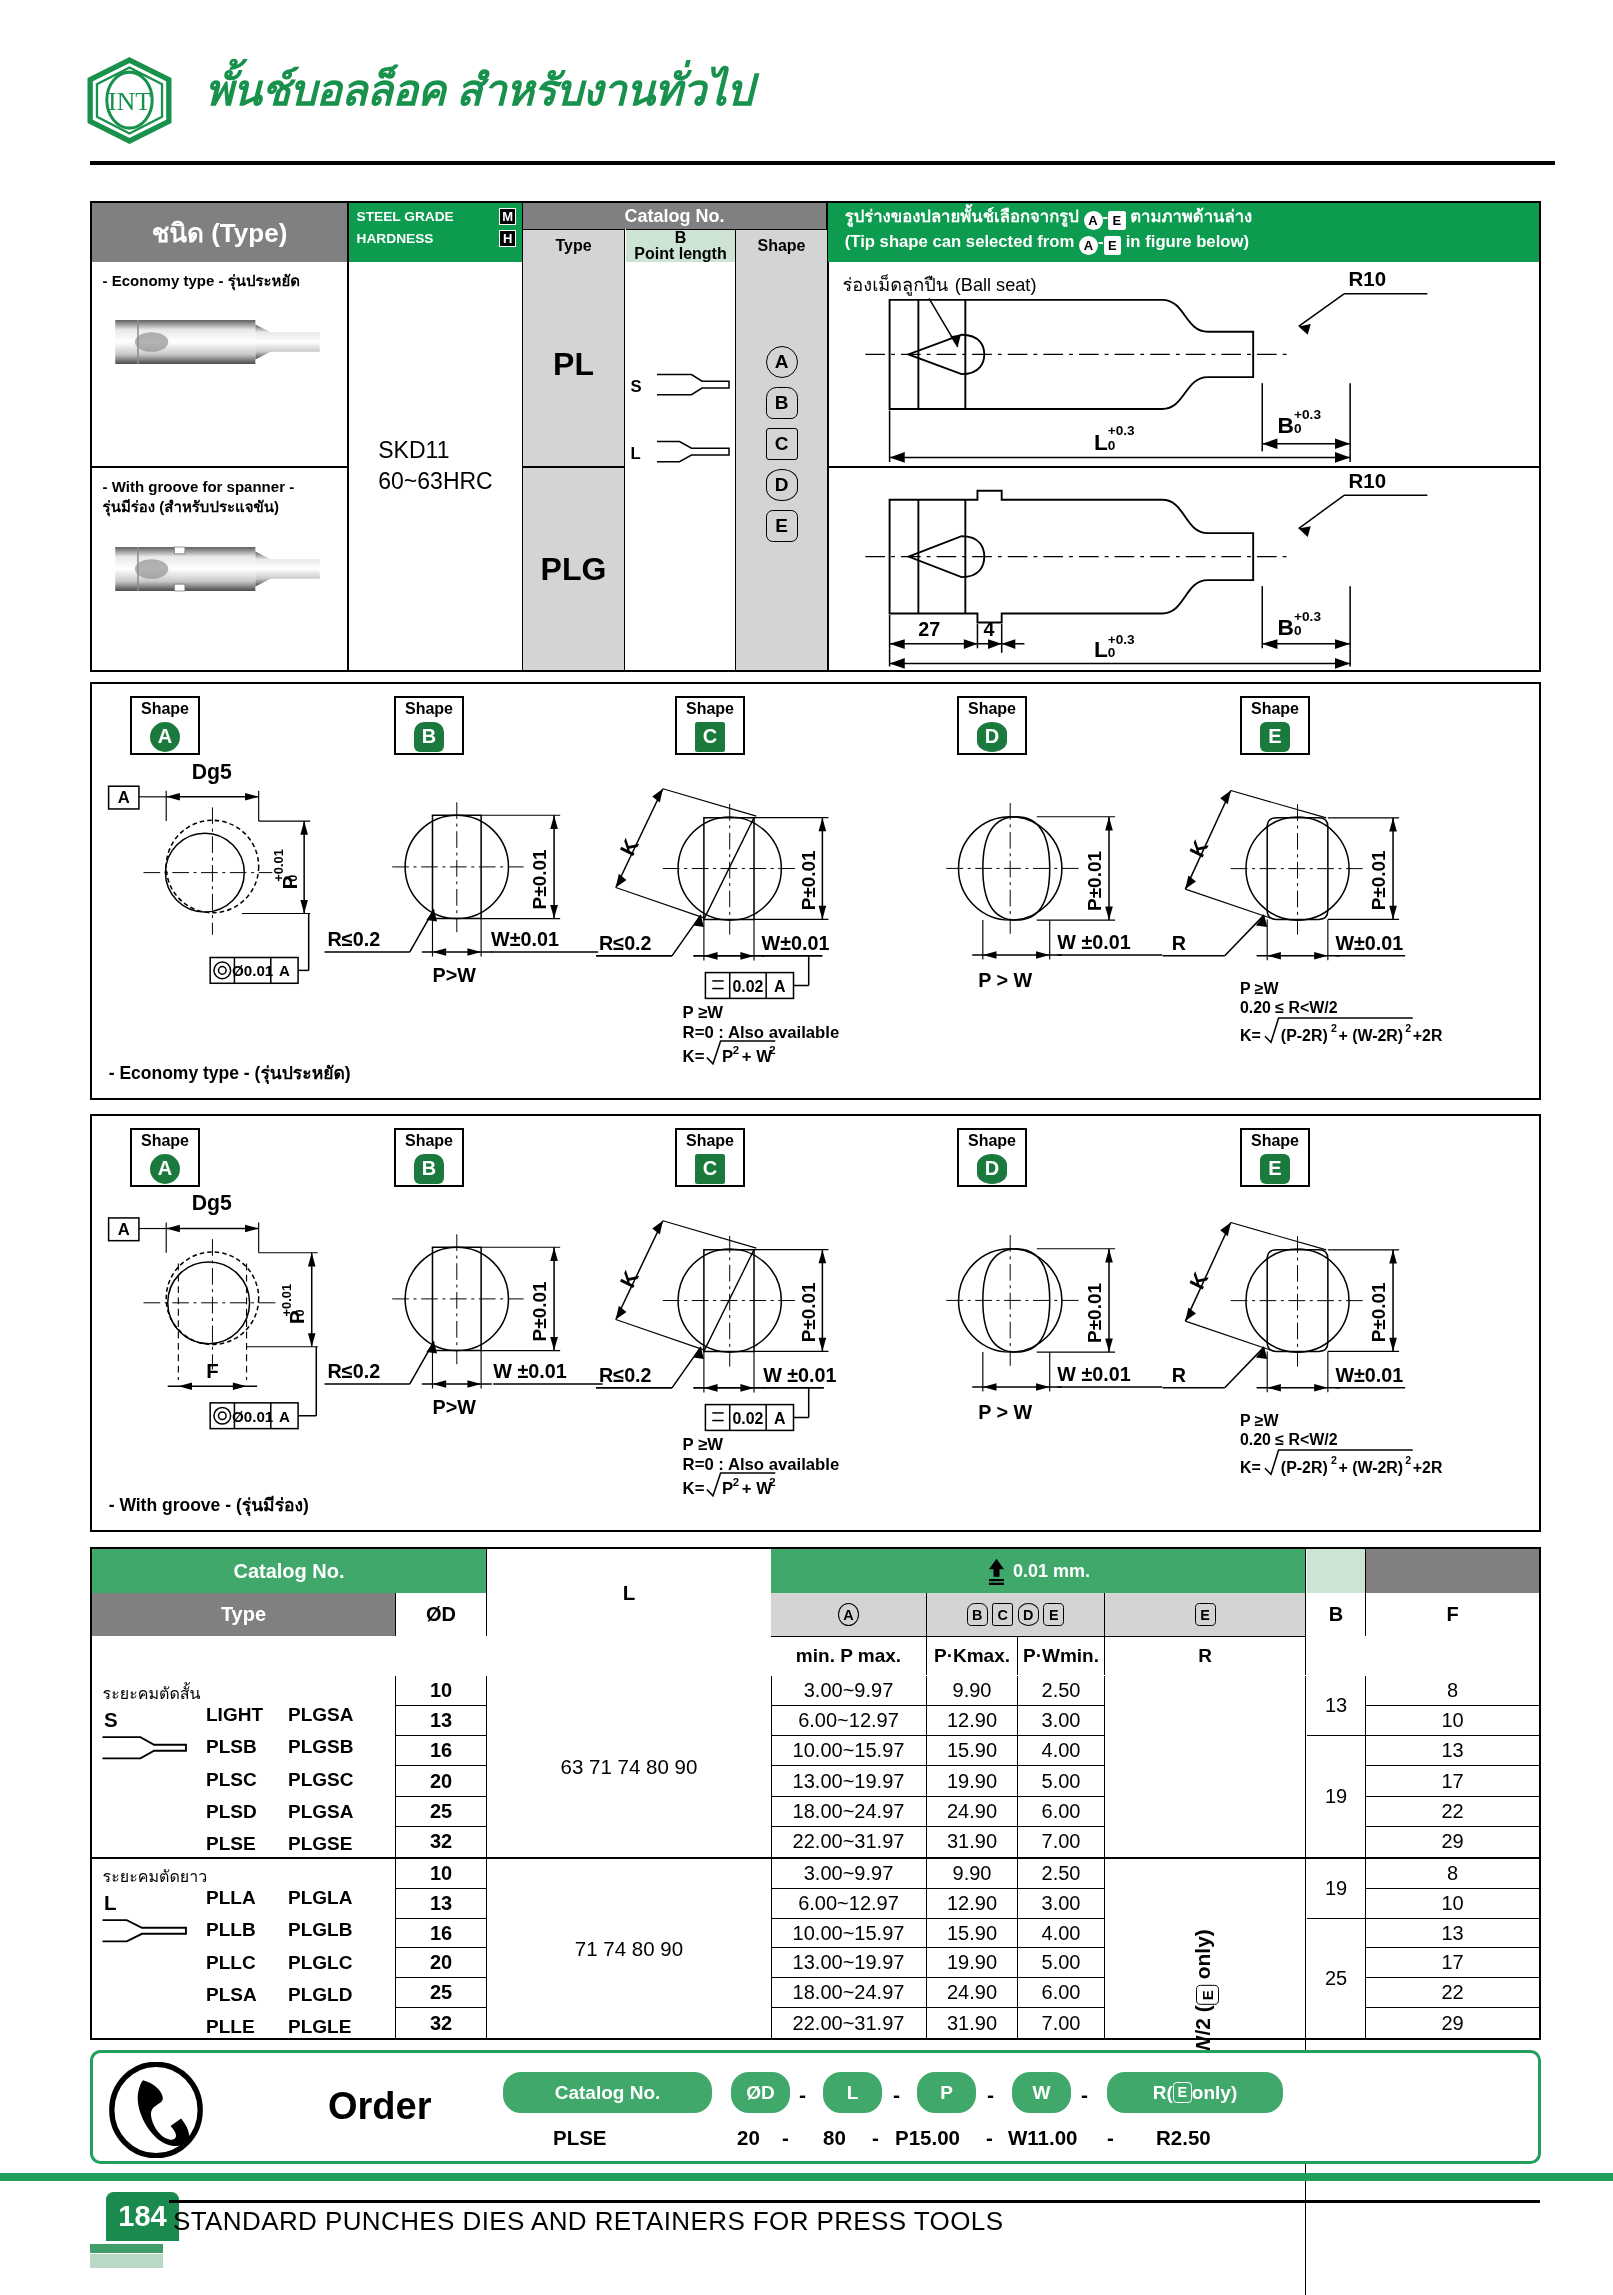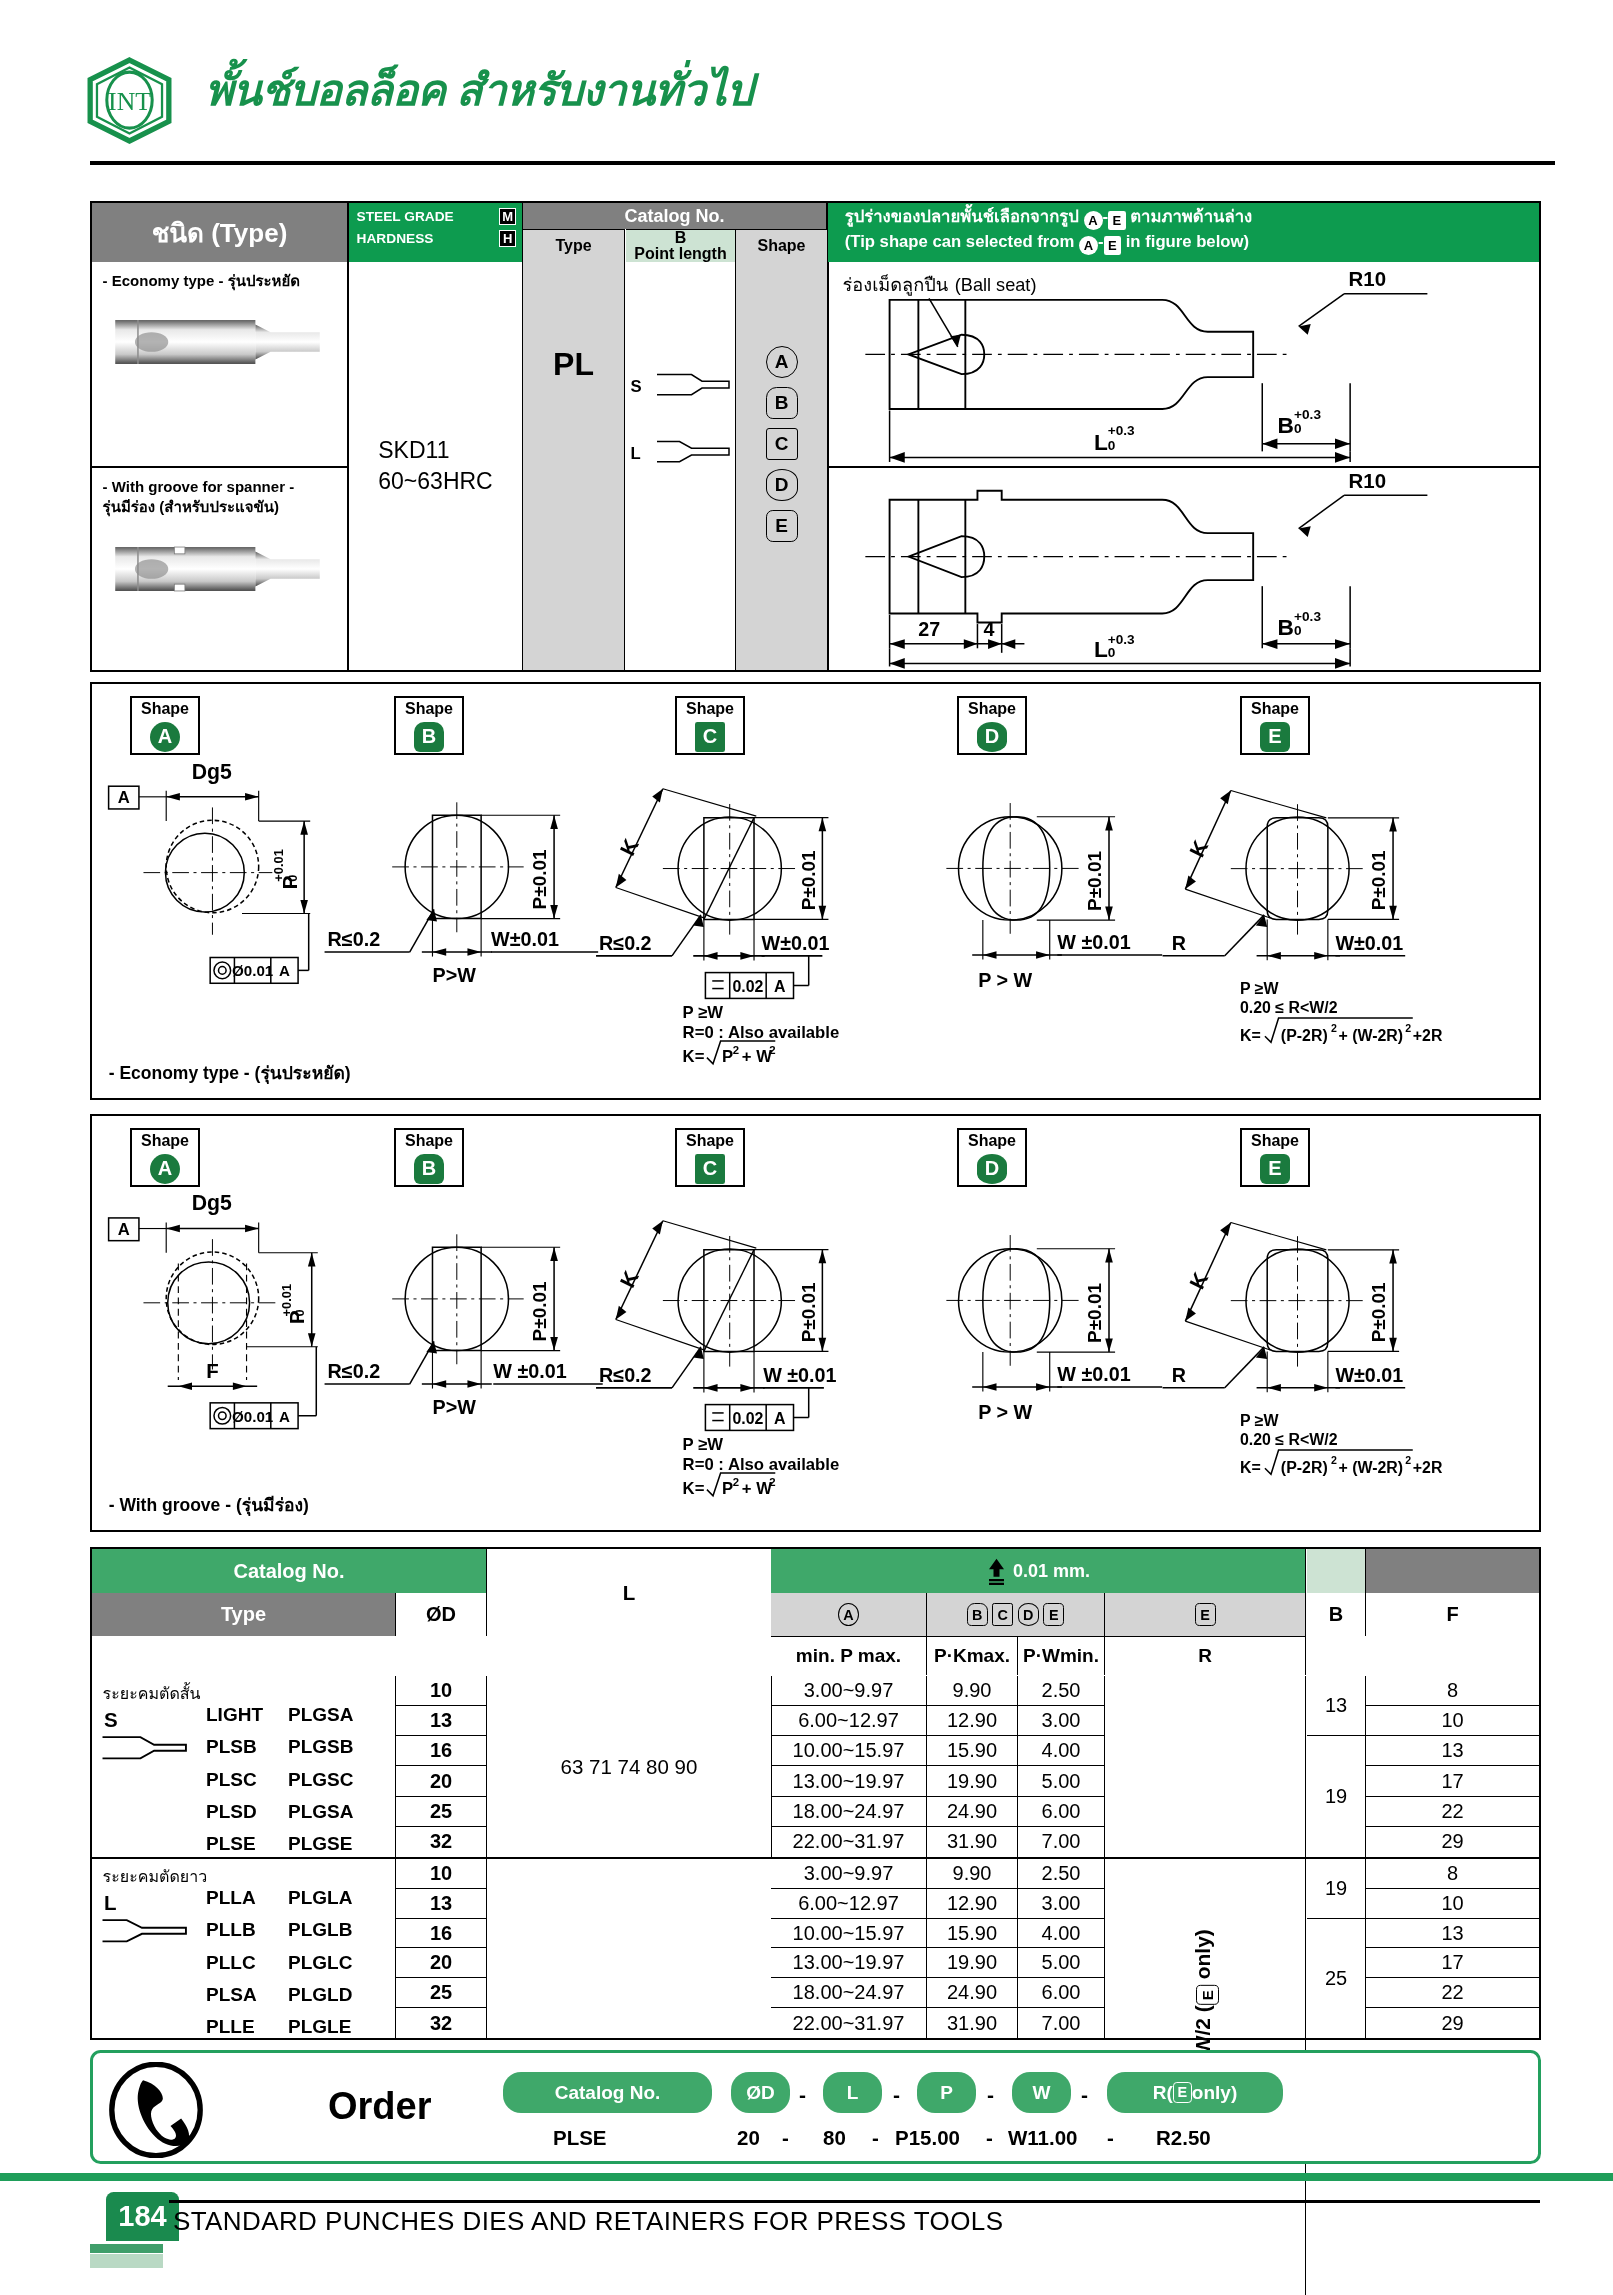--- a/index.html
+++ b/index.html
@@ -351,20 +351,21 @@
 
       <div class="steel-col">
         <div class="steel-txt">
           <div>SKD11</div>
           <div>60~63HRC</div>
         </div>
       </div>
 
       <div class="typecol">
         <div class="half">PL</div>
+        <div class="half bot">PLG</div>
       </div>
 
       <div class="bcol">
         <div class="bpt s">S</div>
         <div class="bpt-svg s">
           <svg width="76" height="27" viewBox="0 0 100 36">
             <path d="M2,6 L48,6 L62,15 L98,15 L98,24 L62,24 L48,33 L2,33" fill="none" stroke="#000" stroke-width="2"></path>
           </svg>
         </div>
         <div class="bpt l">L</div>
@@ -1064,20 +1065,21 @@
           </div>
         </div>
         <div class="odcol">
           <div class="odcell">10</div>
           <div class="odcell">13</div>
           <div class="odcell">16</div>
           <div class="odcell">20</div>
           <div class="odcell">25</div>
           <div class="odcell">32</div>
         </div>
+        <div class="lcol">71  74  80  90</div>
         <div class="pcol">
           <div class="vcell">3.00~9.97</div>
           <div class="vcell">6.00~12.97</div>
           <div class="vcell">10.00~15.97</div>
           <div class="vcell">13.00~19.97</div>
           <div class="vcell">18.00~24.97</div>
           <div class="vcell">22.00~31.97</div>
         </div>
         <div class="pkcol">
           <div class="vcell">9.90</div>

